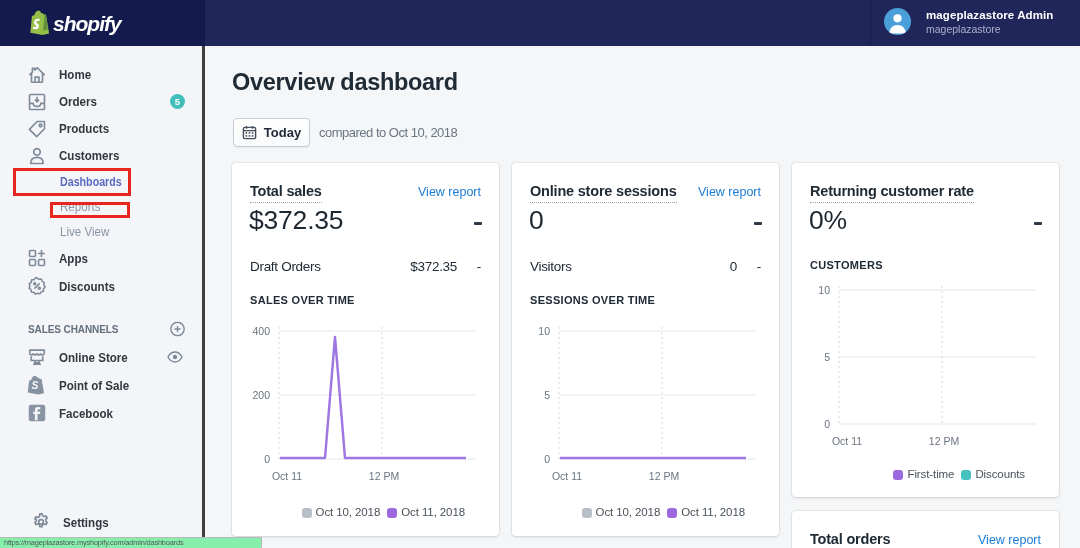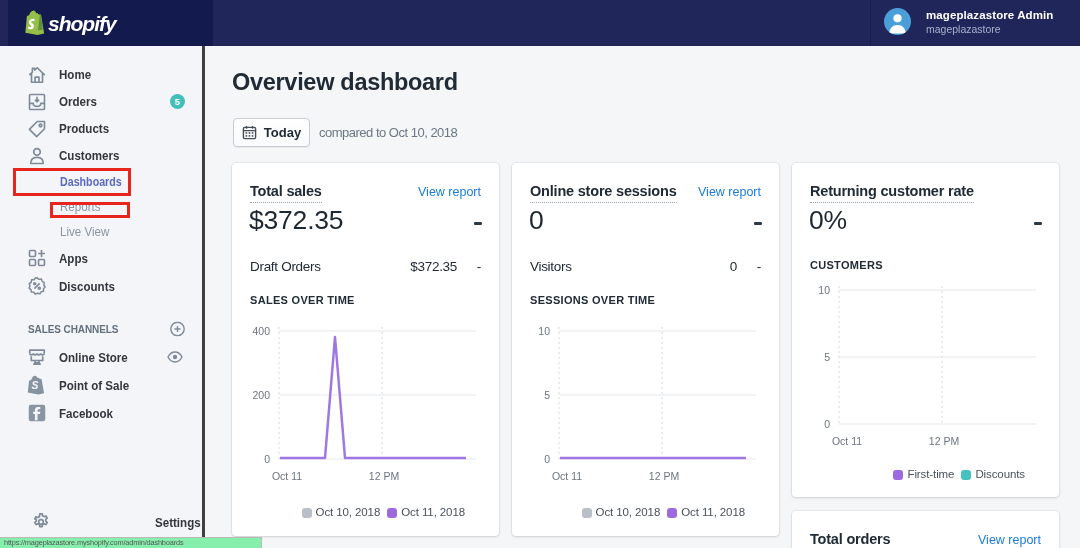--- a/index.html
+++ b/index.html
@@ -1,19 +1,19 @@
 <!DOCTYPE html>
 <html><head>
 <meta charset="utf-8">
 <style>
 * { margin:0; padding:0; box-sizing:border-box; }
 html,body { width:1080px; height:548px; overflow:hidden; font-family:"Liberation Sans", sans-serif; background:#f4f6f8; }
 
 .topbar { position:absolute; top:0; left:0; width:1080px; height:46px; background:#21265a; }
-.logoarea { position:absolute; top:0; left:8px; width:205px; height:46px; background:#131a4d; display:flex; align-items:center; padding-left:14px; }
+.logoarea { position:absolute; top:0; left:0; width:205px; height:46px; background:#131a4d; display:flex; align-items:center; padding-left:27px; }
 .logoarea svg { display:block; }
 .logotext { color:#fff; font-size:21px; font-weight:bold; font-style:italic; margin-left:3px; letter-spacing:-1px; padding-top:1px; }
 .search { position:absolute; left:233px; top:8px; width:608px; height:29px; background:#46497e; border-radius:4px; display:flex; align-items:center; padding-left:11px; }
 .search span { color:#eff1f6; font-size:13px; font-weight:bold; margin-left:8px; letter-spacing:0.1px; }
 .topdivider { position:absolute; left:870px; top:0; width:1px; height:46px; background:#1a1d4a; }
 .account { position:absolute; left:884px; top:8px; display:flex; align-items:center; }
 .avatar { width:27px; height:27px; border-radius:50%; background:#4a9fd8; position:relative; overflow:hidden; }
 .acctext { margin-left:15px; }
 .acc1 { color:#ffffff; font-size:11.5px; font-weight:bold; letter-spacing:0.1px; }
 .acc2 { color:#aab0cd; font-size:10.5px; margin-top:2px; }
@@ -23,21 +23,21 @@
 .navitem { height:27px; display:flex; align-items:center; padding-left:26px; position:relative; }
 .navitem .ic { width:22px; height:22px; margin-right:11px; flex:none; }
 .navitem .lbl { font-size:13px; font-weight:bold; color:#32373e; display:inline-block; transform:scaleX(0.89); transform-origin:0 50%; white-space:nowrap; }
 .subitem { height:25px; display:flex; align-items:center; padding-left:60px; }
 .subitem .lbl { font-size:13px; color:#8a95a3; display:inline-block; transform:scaleX(0.89); transform-origin:0 50%; white-space:nowrap; }
 .badge { position:absolute; right:17px; top:6px; width:15px; height:15px; background:#42bfba; border-radius:50%; color:#fff; font-size:9.5px; font-weight:bold; display:flex; align-items:center; justify-content:center; }
 .navitem.big { height:28px; }
 .saleshdr { margin-top:15px; height:28px; display:flex; align-items:center; padding-left:28px; position:relative; }
 .saleshdr span { font-size:10px; font-weight:bold; letter-spacing:-0.1px; color:#64707d; }
 .righticon { position:absolute; right:19px; top:50%; transform:translateY(-50%); }
-.settings { position:absolute; bottom:12px; left:4px; width:100%; height:28px; display:flex; align-items:center; padding-left:26px;justify-content:space-between; }
+.settings { position:absolute; bottom:12px; left:4px; width:100%; height:28px; display:flex; align-items:center; padding-left:26px; }
 .settings .ic { width:22px; height:22px; margin-right:11px; }
 .settings .lbl { font-size:13px; font-weight:bold; color:#32373e; display:inline-block; transform:scaleX(0.89); transform-origin:0 50%; }
 .redbox { position:absolute; border:3px solid #e8251d; }
 
 .main { position:absolute; top:46px; left:206px; width:874px; height:502px; background:#f4f6f8; }
 h1 { position:absolute; left:26px; top:23px; font-size:23.5px; font-weight:bold; color:#212b36; letter-spacing:-0.3px; }
 .todaybtn { position:absolute; left:27px; top:72px; width:77px; height:29px; background:linear-gradient(#fff,#f9fafb); border:1px solid #c4cdd5; border-radius:4px; display:flex; align-items:center; justify-content:center; box-shadow:0 1px 0 rgba(22,29,37,.05); }
 .todaybtn span { font-size:13px; font-weight:bold; color:#212b36; margin-left:7px; }
 .compared { position:absolute; left:113px; top:72px; height:29px; display:flex; align-items:center; font-size:13px; color:#6b7783; letter-spacing:-0.5px; }
 

